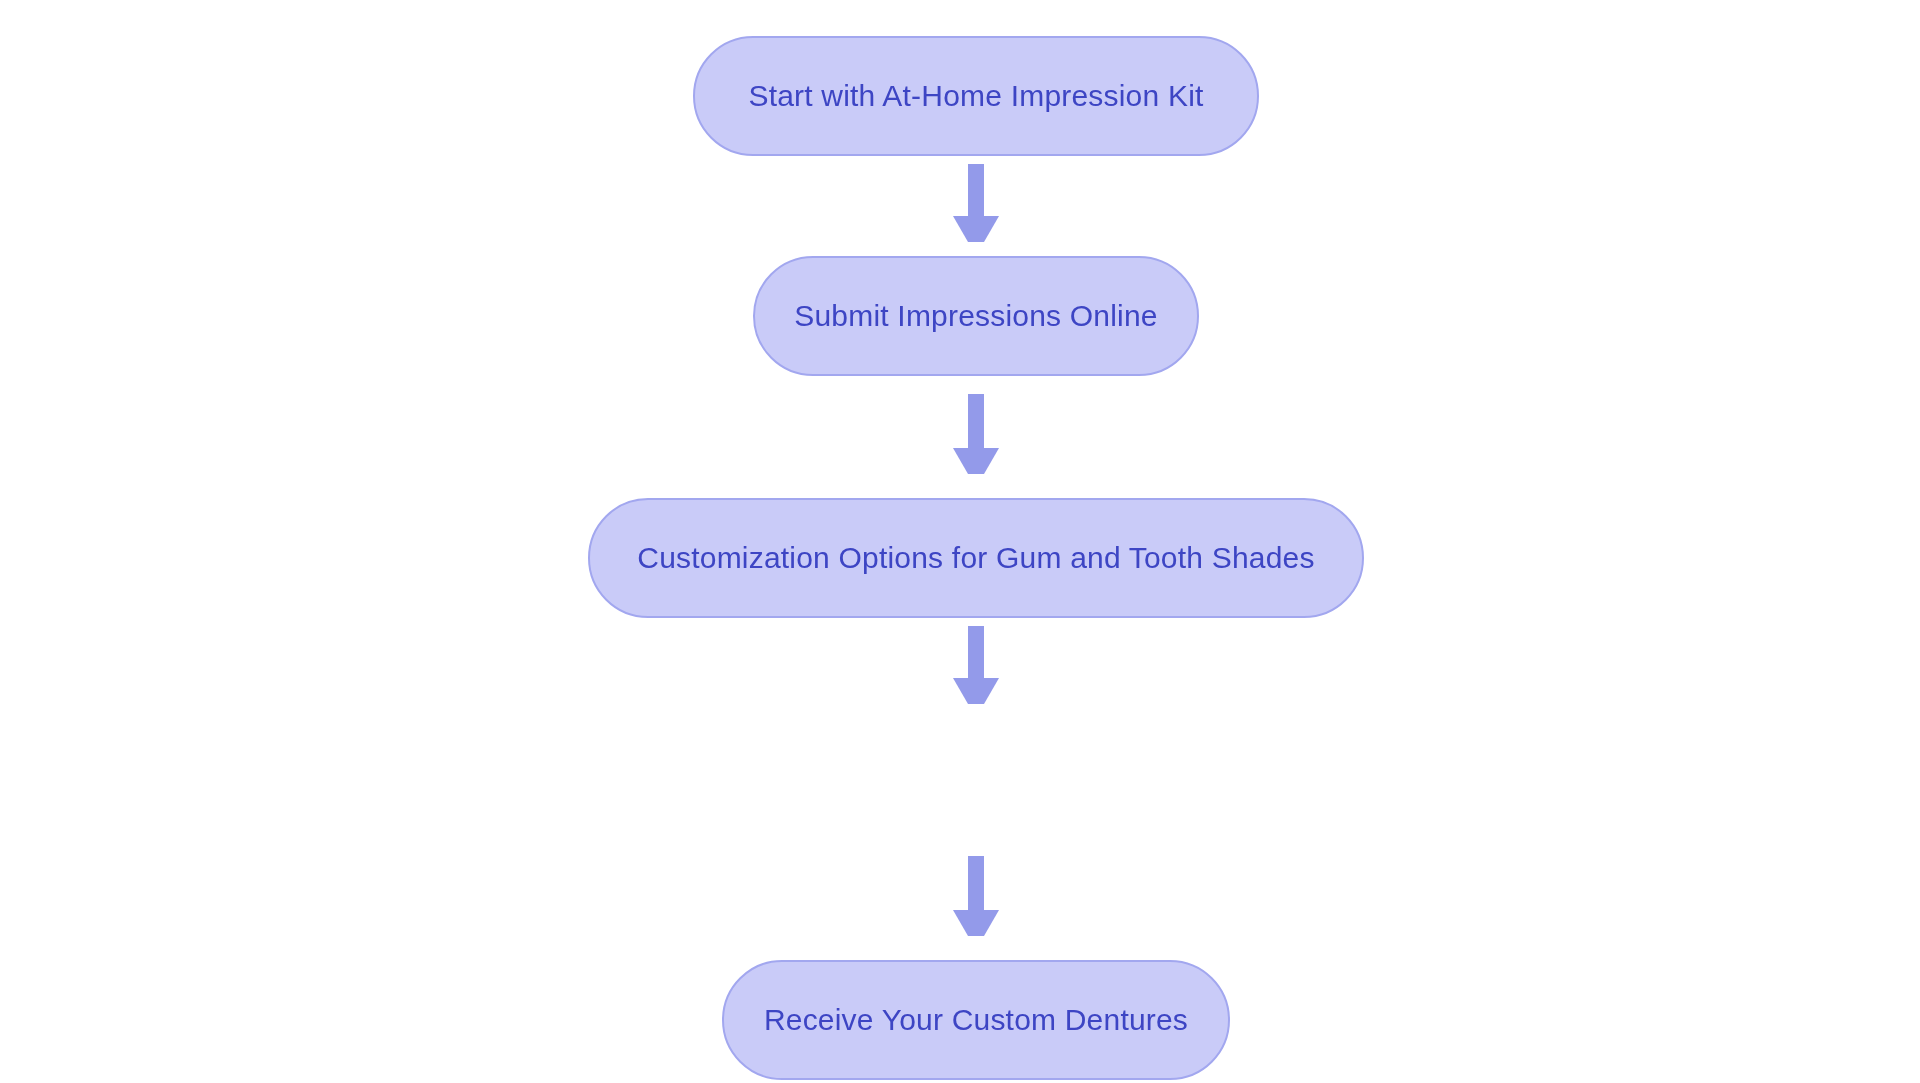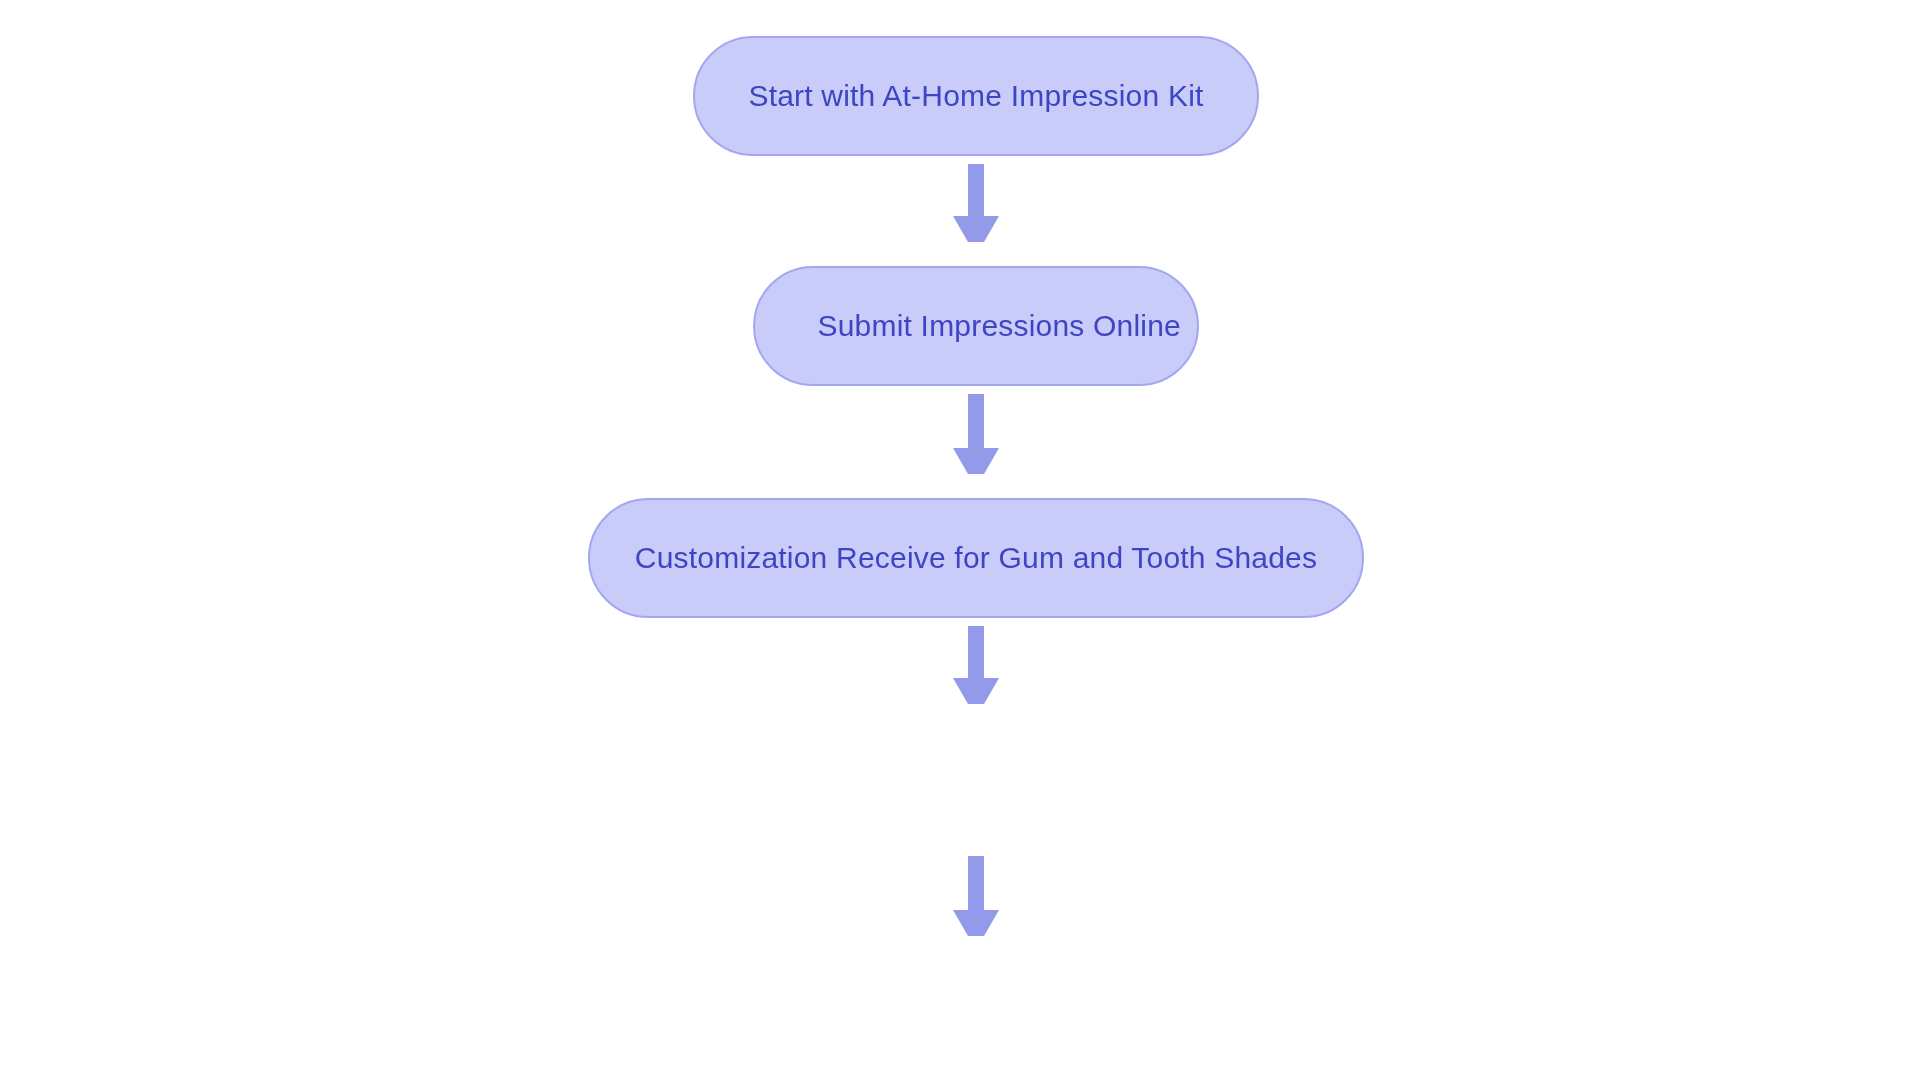--- a/index.html
+++ b/index.html
@@ -58,21 +58,21 @@
   }
   .arrow-head {
     width: 0;
     height: 0;
     border-left: 15px solid transparent;
     border-right: 15px solid transparent;
     border-top: 26px solid var(--arrow);
   }
   
   .n1 { top: 20px;  width: 566px; }
-  .n2 { top: 250px; width: 446px; justify-content: flex-end; }
+  .n2 { top: 240px; width: 446px; }
   .n3 { top: 482px; width: 776px; }
   .n4 { top: 712px; width: 634px; }
   .n5 { top: 944px; width: 508px; }
   .a1 { top: 140px; height: 110px; }
   .a2 { top: 370px; height: 112px; }
   .a3 { top: 602px; height: 110px; }
   .a4 { top: 832px; height: 112px; }
 </style>
 </head>
 <body>
@@ -91,28 +91,31 @@
   <div class="node n2">
     <span class="node-label">Submit Impressions Online</span>
   </div>
 
   <div class="arrow a2">
     <div class="arrow-line"></div>
     <div class="arrow-head"></div>
   </div>
 
   <div class="node n3">
-    <span class="node-label">Customization Receive for Gum and Tooth Shades</span>
+    <span class="node-label">Customization Options for Gum and Tooth Shades</span>
   </div>
 
   <div class="arrow a3">
     <div class="arrow-line"></div>
     <div class="arrow-head"></div>
   </div>
 
 
   <div class="arrow a4">
     <div class="arrow-line"></div>
     <div class="arrow-head"></div>
   </div>
 
+  <div class="node n5">
+    <span class="node-label">Receive Your Custom Dentures</span>
+  </div>
 
 </div>
 
 </body></html>

